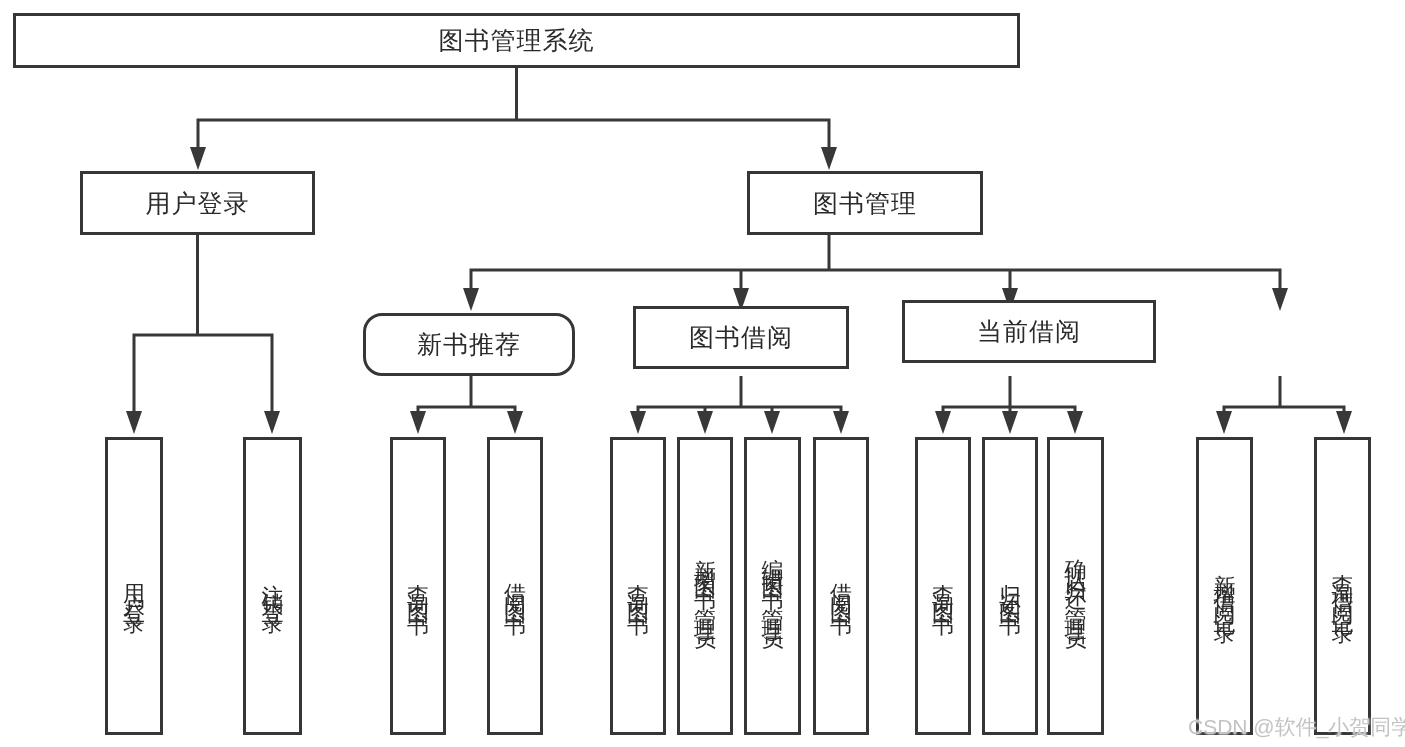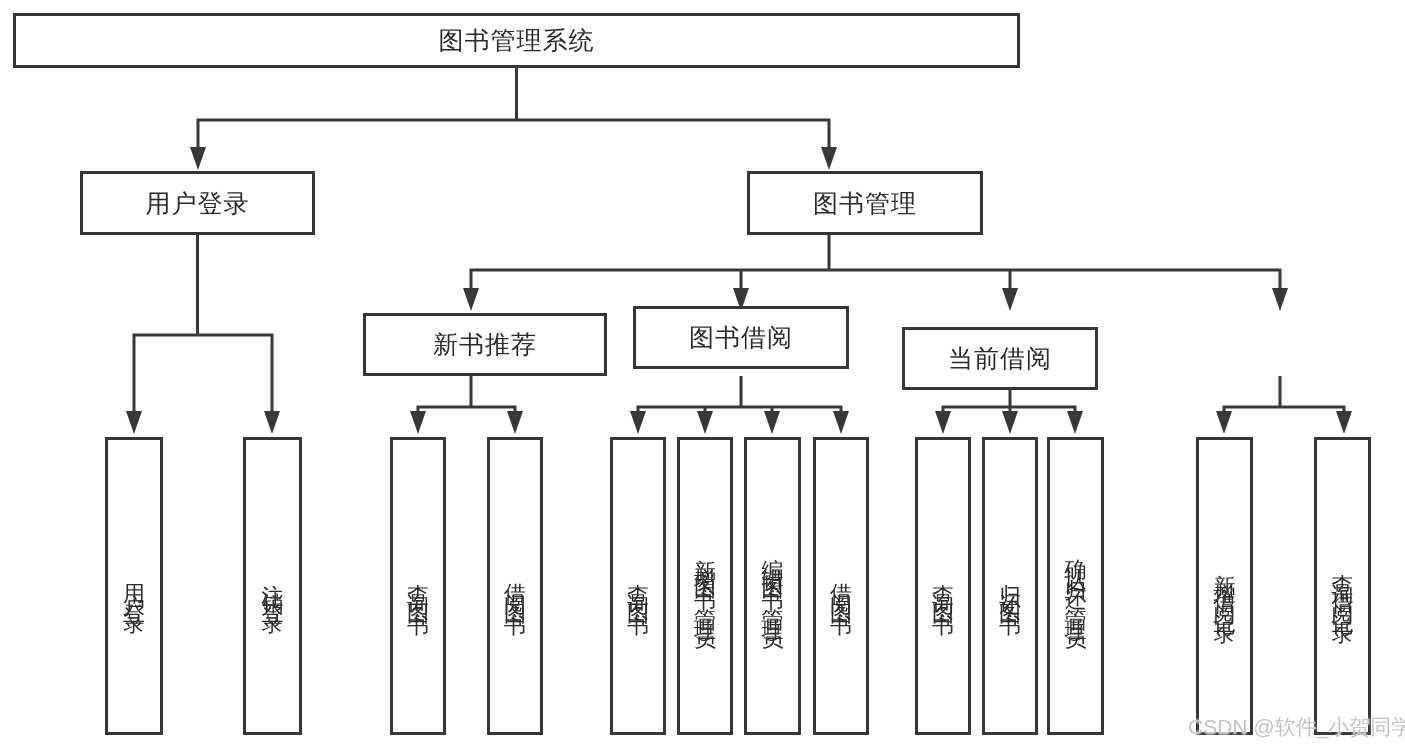--- a/index.html
+++ b/index.html
@@ -83,23 +83,23 @@
     <path class="edge" d="M1280 376 V407 M1224 414 V407 H1344 V414"></path>
     <polygon class="arrow" points="1216,411 1232,411 1224,434"></polygon>
     <polygon class="arrow" points="1336,411 1352,411 1344,434"></polygon>
   </svg>
 
   <div class="node h" style="left:13px; top:13px; width:1007px; height:55px;">图书管理系统</div>
 
   <div class="node h" style="left:80px; top:171px; width:235px; height:64px;">用户登录</div>
   <div class="node h" style="left:711px; top:171px; width:236px; height:64px;margin-left:36px;">图书管理</div>
 
-  <div class="node h" style="left:363px; top:313px; width:244px; height:63px;">新书推荐</div>
+  <div class="node h" style="left:363px; top:313px; width:212px; height:63px;border-radius:19px;">新书推荐</div>
   <div class="node h" style="left:633px; top:306px; width:216px; height:63px;">图书借阅</div>
-  <div class="node h" style="left:902px; top:327px; width:196px; height:63px;">当前借阅</div>
+  <div class="node h" style="left:902px; top:300px; width:254px; height:63px;">当前借阅</div>
 
   <div class="node v" style="left:105px; top:437px; width:58px; height:298px;">用户登录</div>
   <div class="node v" style="left:243px; top:437px; width:59px; height:298px;">注销登录</div>
 
   <div class="node v" style="left:390px; top:437px; width:56px; height:298px;">查询图书</div>
   <div class="node v" style="left:487px; top:437px; width:56px; height:298px;">借阅图书</div>
 
   <div class="node v" style="left:610px; top:437px; width:56px; height:298px;">查询图书</div>
   <div class="node v" style="left:677px; top:437px; width:56px; height:298px;">新增图书（管理员）</div>
   <div class="node v" style="left:744px; top:437px; width:57px; height:298px;">编辑图书（管理员）</div>

